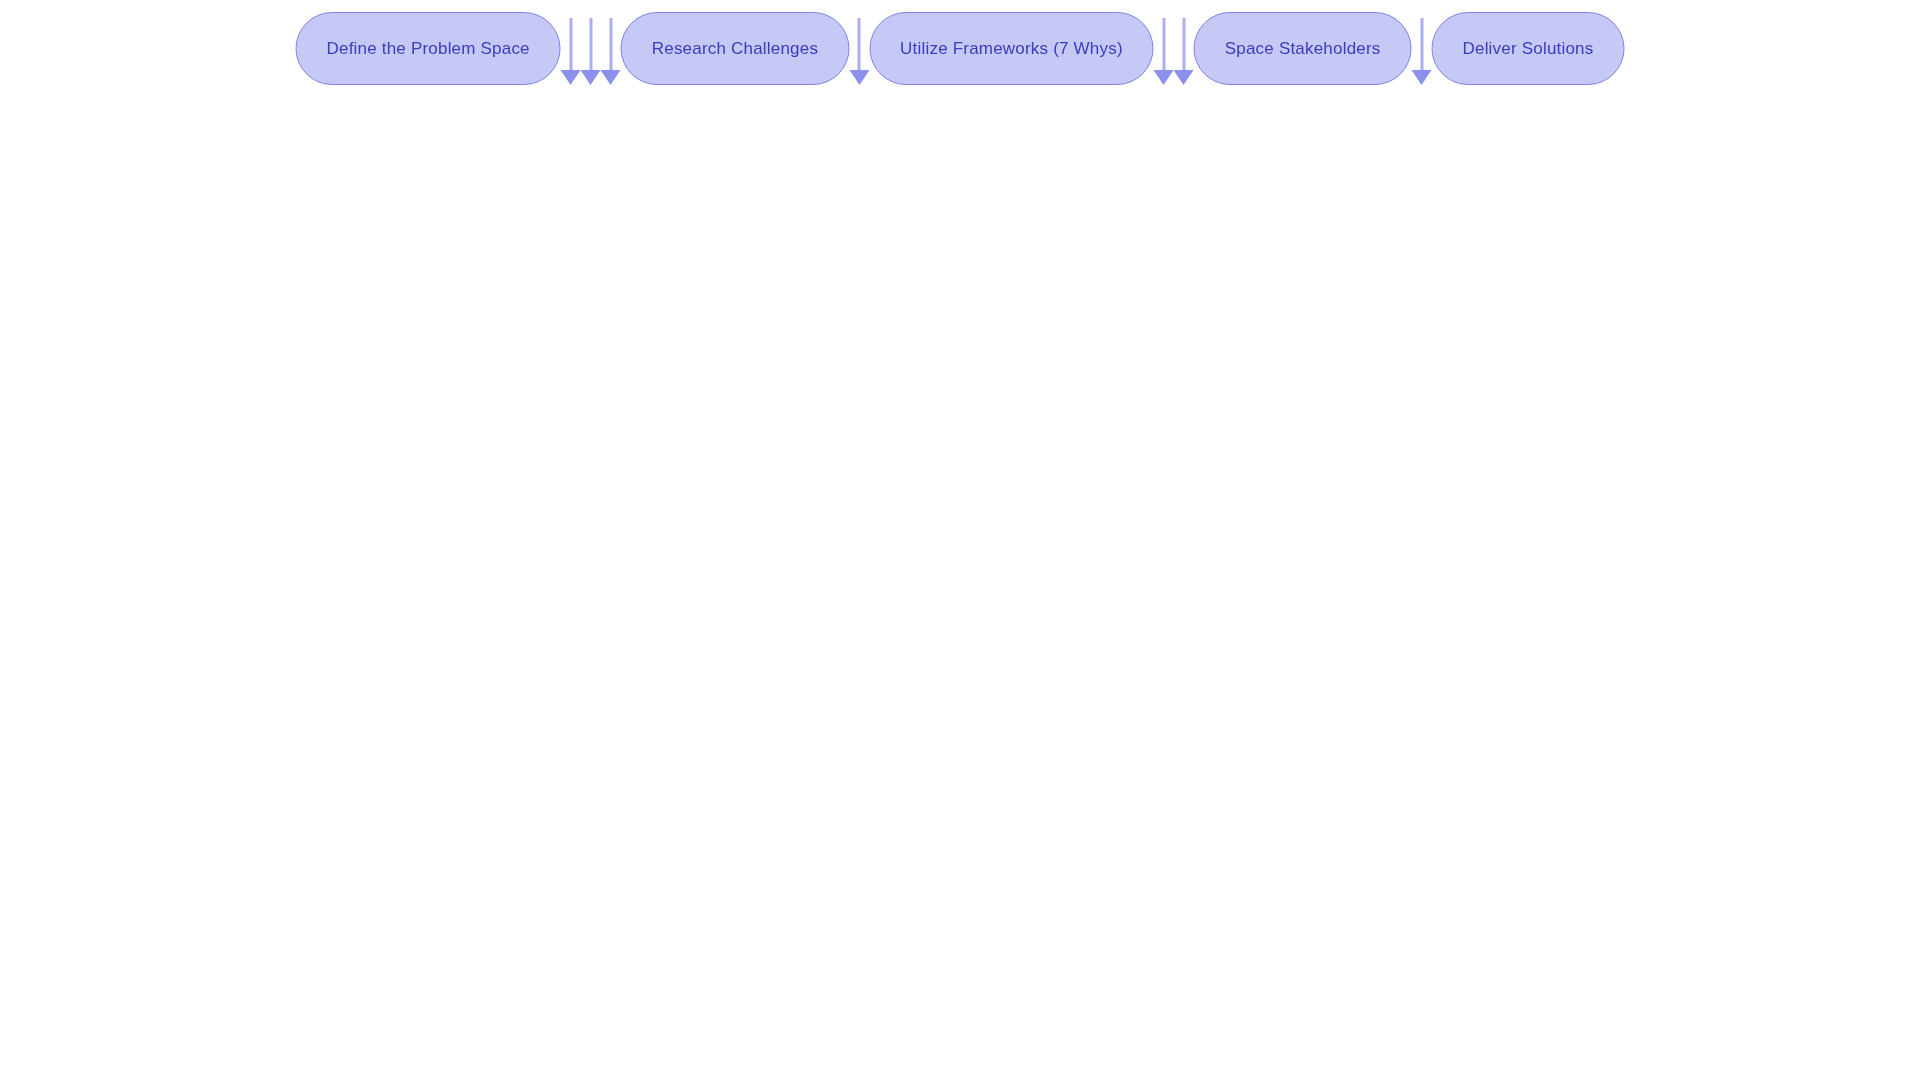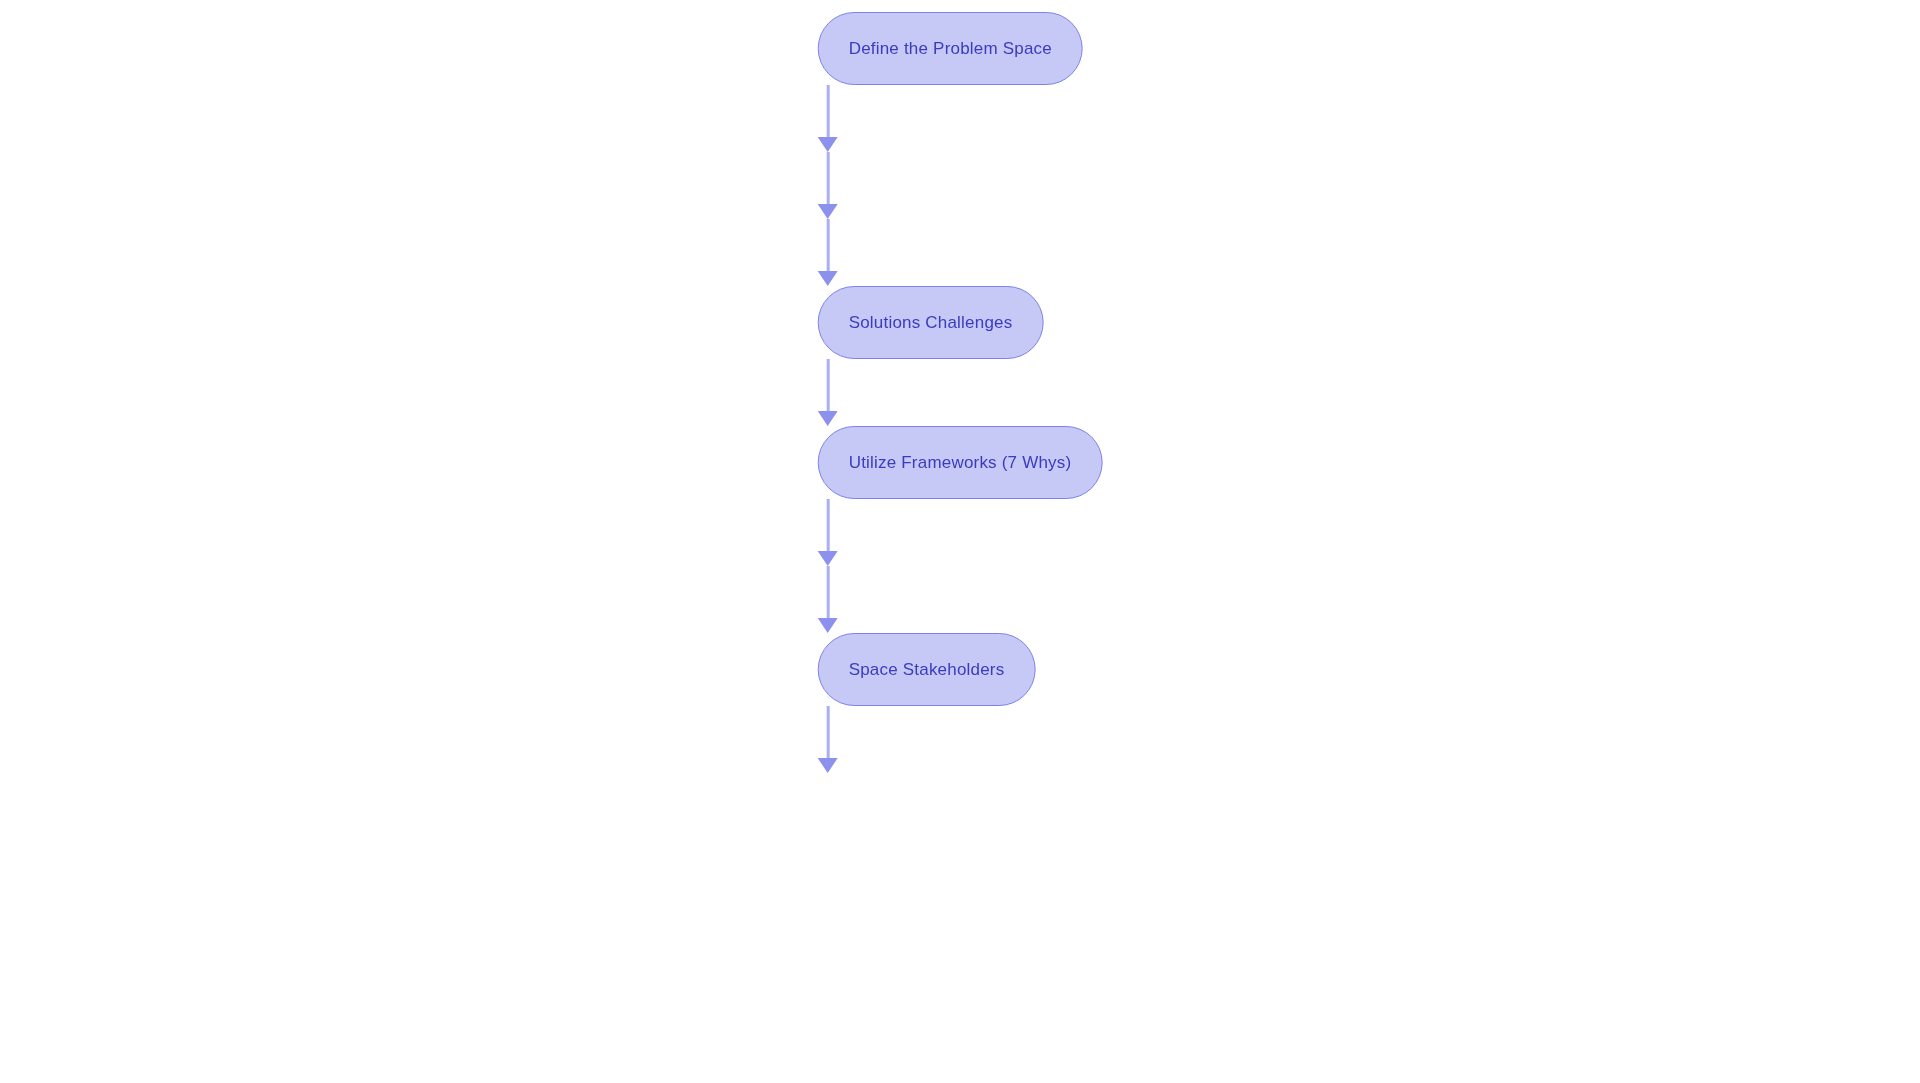--- a/index.html
+++ b/index.html
@@ -21,22 +21,22 @@
     overflow: hidden;
     position: relative;
     font-family: "Liberation Sans", sans-serif;
   }
   .flow {
     position: absolute;
     left: 50%;
     top: 12px;
     transform: translateX(-50%);
     display: flex;
-    flex-direction: column;
-    align-items: flex-start;
+    flex-direction: row;
+    align-items: flex-end;
   }
   .node {
     height: 73px;
     box-sizing: border-box;
     border-radius: 37px;
     background: var(--node-fill);
     border: 1.6px solid var(--node-border);
     display: flex;
     align-items: center;
     justify-content: center;
@@ -87,21 +87,21 @@
     <div class="head"></div>
   </div>
 
 
   <div class="arrow">
     <div class="shaft"></div>
     <div class="head"></div>
   </div>
 
   <div class="node">
-    <span class="node-label">Solutions Challenges</span>
+    <span class="node-label">Research Challenges</span>
   </div>
 
   <div class="arrow">
     <div class="shaft"></div>
     <div class="head"></div>
   </div>
 
   <div class="node">
     <span class="node-label">Utilize Frameworks (7 Whys)</span>
   </div>
@@ -119,14 +119,17 @@
 
   <div class="node">
     <span class="node-label">Space Stakeholders</span>
   </div>
 
   <div class="arrow">
     <div class="shaft"></div>
     <div class="head"></div>
   </div>
 
+  <div class="node">
+    <span class="node-label">Deliver Solutions</span>
+  </div>
 
 </div>
 
 </body></html>

